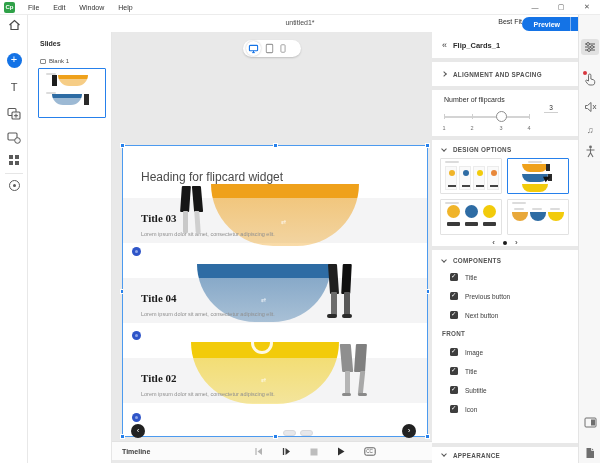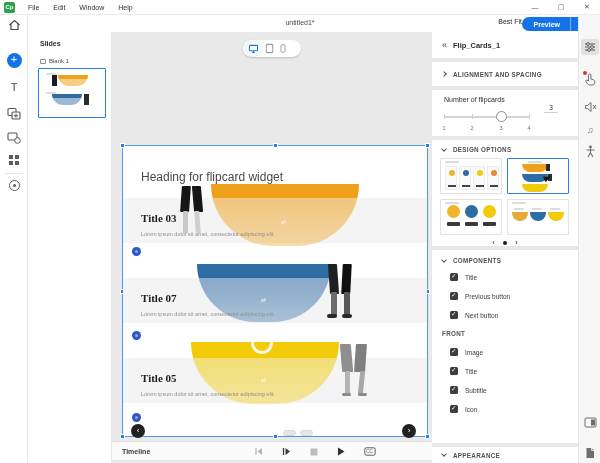--- a/index.html
+++ b/index.html
@@ -287,39 +287,39 @@
       <div class="semi" style="left:74px;top:118px;width:134px;height:58px;background:linear-gradient(180deg,#2e6ca4 0,#2e6ca4 14px,rgba(46,108,164,.55) 14px,rgba(46,108,164,.38) 100%);"></div>
       <div>
         <div class="leg" style="left:206px;top:118px;width:9px;height:30px;background:#1f1f1f;transform:skewX(4deg);"></div>
         <div class="leg" style="left:219px;top:118px;width:9px;height:30px;background:#101010;transform:skewX(-3deg);"></div>
         <div class="leg" style="left:208px;top:146px;width:6px;height:24px;background:#6c6c6c;"></div>
         <div class="leg" style="left:221px;top:146px;width:6px;height:24px;background:#585858;"></div>
         <div class="leg" style="left:204px;top:168px;width:10px;height:4px;background:#2a2a2a;border-radius:2px;"></div>
         <div class="leg" style="left:219px;top:168px;width:10px;height:4px;background:#2a2a2a;border-radius:2px;"></div>
       </div>
       <span class="flip-glyph" style="left:138px;top:150px;">⇄</span>
-      <div class="card-title" style="top:146px;">Title 07</div>
+      <div class="card-title" style="top:146px;">Title 04</div>
       <div class="card-sub" style="top:165px;">Lorem ipsum dolor sit amet, consectetur adipiscing elit.</div>
       <div class="badge" style="top:185px;">
           <i></i>
         </div>
 
       <div class="band" style="top:212px;"></div>
       <div class="semi" style="left:68px;top:196px;width:148px;height:62px;background:linear-gradient(180deg,#f2cb0b 0,#f2cb0b 16px,rgba(242,203,11,.55) 16px,rgba(242,203,11,.38) 100%);"></div>
       <div id="ring3" style="left:128px;top:186px;"></div>
       <div>
         <div class="leg" style="left:218px;top:198px;width:11px;height:28px;background:#8f8f8f;transform:skewX(5deg);"></div>
         <div class="leg" style="left:232px;top:198px;width:11px;height:28px;background:#7f7f7f;transform:skewX(-4deg);"></div>
         <div class="leg" style="left:222px;top:225px;width:5px;height:24px;background:#b5b5b5;"></div>
         <div class="leg" style="left:236px;top:225px;width:5px;height:24px;background:#a8a8a8;transform:skewX(-6deg);"></div>
         <div class="leg" style="left:219px;top:247px;width:9px;height:3px;background:#8a8a8a;border-radius:2px;"></div>
         <div class="leg" style="left:235px;top:247px;width:9px;height:3px;background:#8a8a8a;border-radius:2px;"></div>
       </div>
       <span class="flip-glyph" style="left:138px;top:230px;">⇄</span>
-      <div class="card-title" style="top:226px;">Title 05</div>
+      <div class="card-title" style="top:226px;">Title 02</div>
       <div class="card-sub" style="top:245px;">Lorem ipsum dolor sit amet, consectetur adipiscing elit.</div>
       <div class="badge" style="top:267px;">
           <i></i>
         </div>
 
       <div class="nav-circle" style="left:8px;top:278px;">‹</div>
       <div class="nav-circle" style="left:279px;top:278px;">›</div>
       <div class="pill-btn" style="left:160px;"></div>
       <div class="pill-btn" style="left:177px;"></div>
     </div>

